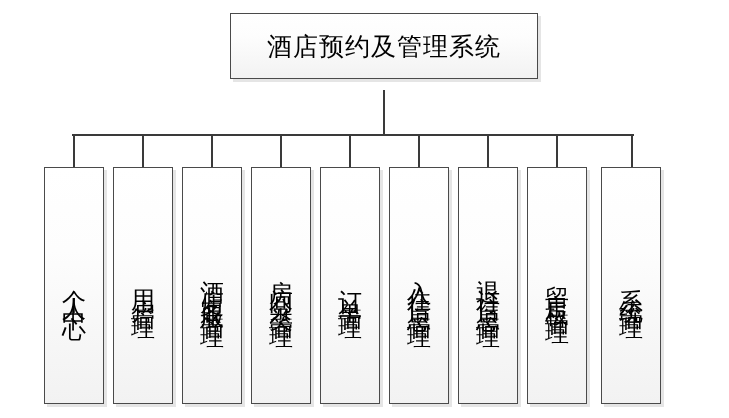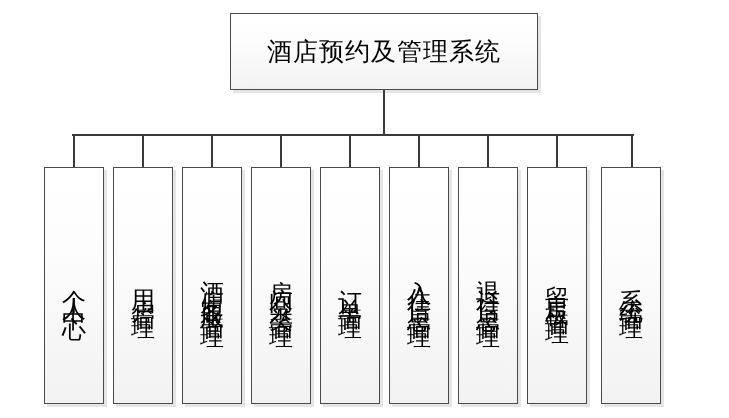--- a/index.html
+++ b/index.html
@@ -33,21 +33,21 @@
     border: 1px solid #4a4a4a;
     background: linear-gradient(to bottom, #ffffff 0%, #fdfdfd 35%, #f2f2f2 100%);
     box-shadow: 3px 3px 0 0 rgba(0,0,0,0.10);
   }
 
   
   #root-node {
     left: 230px;
     top: 13px;
     width: 308px;
-    height: 77px;
+    height: 66px;
     display: flex;
     align-items: center;
     justify-content: center;
   }
   #root-node .root-label {
     font-size: 25px;
     line-height: 1;
     color: #000000;
     letter-spacing: 1px;
     white-space: nowrap;

